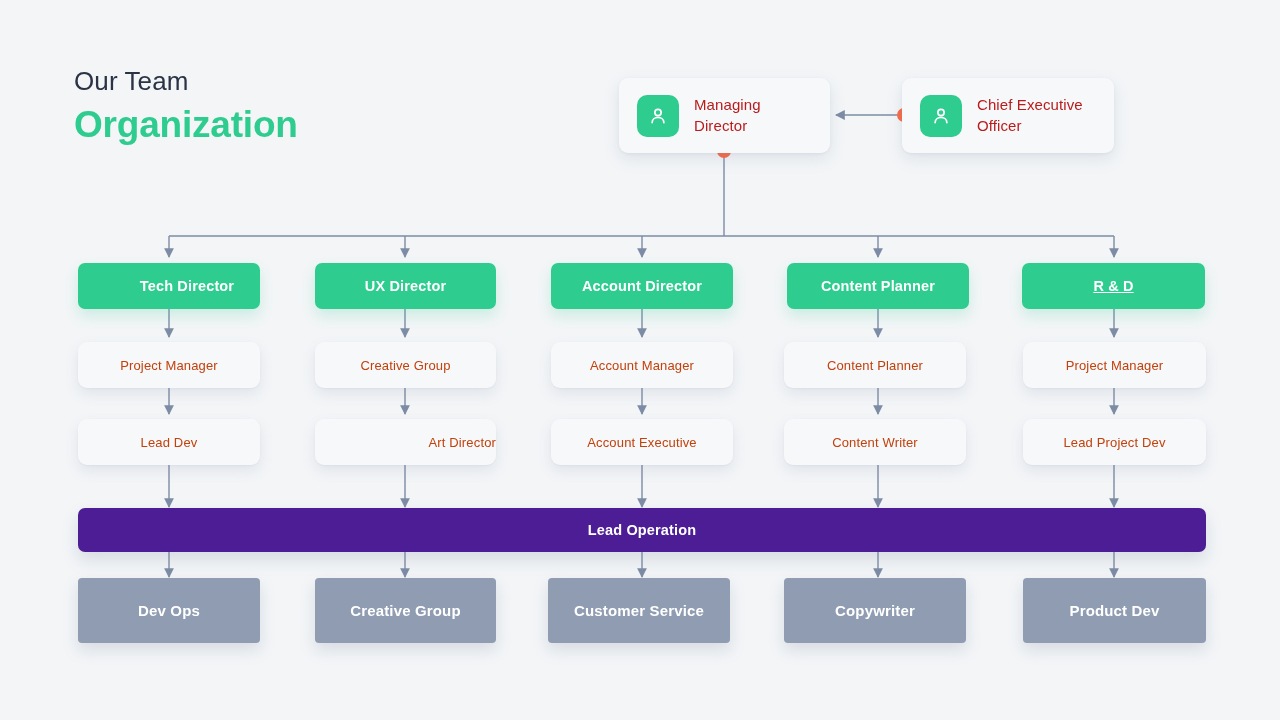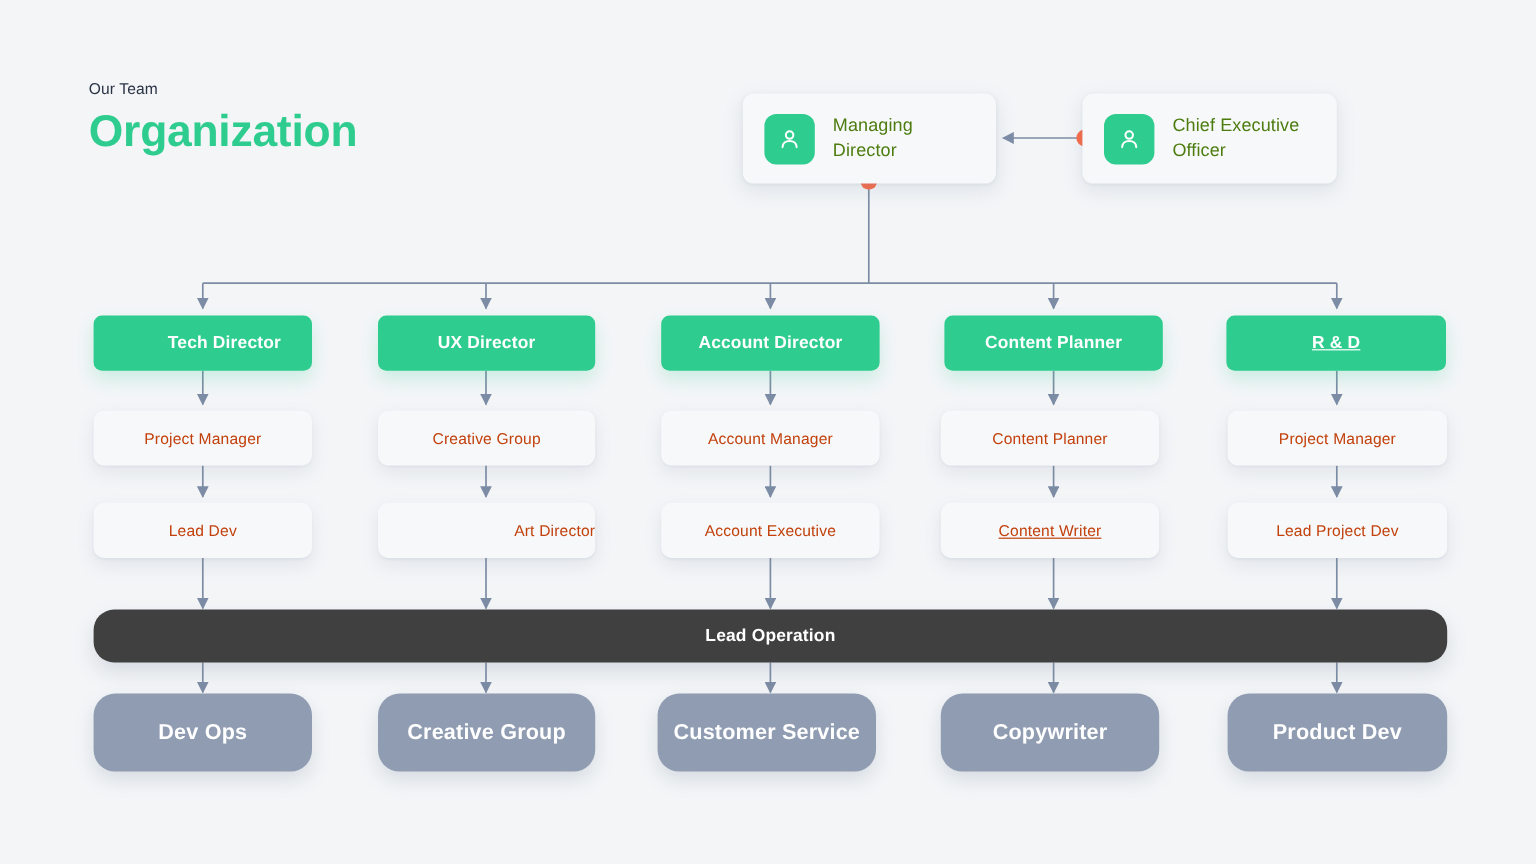--- a/index.html
+++ b/index.html
@@ -11,21 +11,21 @@
     position:relative;
   }
   #stage{position:absolute;left:0;top:0;width:1280px;height:720px;}
 
   
   #wires{position:absolute;left:0;top:0;width:1280px;height:720px;pointer-events:none;}
 
   
   .heading{position:absolute;left:74px;top:66px;}
   .eyebrow{
-    font-size:13px;color:#2b3445;letter-spacing:.1px;line-height:1.2;
+    font-size:26px;color:#2b3445;letter-spacing:.1px;line-height:1.2;
     font-weight:400;
   }
   .bigtitle{
     margin-top:7px;
     font-size:37px;line-height:1.13;font-weight:bold;
     color:#2ecc8f;letter-spacing:-.2px;max-width:300px;
   }
 
   
   .exec-card{
@@ -37,21 +37,21 @@
     padding:0 18px;
     box-sizing:border-box;
   }
   .icon-tile{
     width:42px;height:42px;flex:0 0 42px;
     background:#2ecc8f;border-radius:10px;
     display:flex;align-items:center;justify-content:center;
     margin-right:15px;
   }
   .exec-label{
-    font-size:15px;color:#4d7c0f;line-height:1.35;font-weight:400;
+    font-size:15px;color:#b91c1c;line-height:1.35;font-weight:400;
     letter-spacing:.1px;
   }
 
   
   .node{
     position:absolute;
     display:flex;align-items:center;justify-content:center;
     box-sizing:border-box;
     text-align:center;
   }
@@ -59,26 +59,26 @@
     background:#2ecc8f;border-radius:7px;
     color:#ffffff;font-size:14.5px;font-weight:bold;letter-spacing:.15px;
     box-shadow:0 7px 14px rgba(46,204,143,.20);
   }
   .node.white{
     background:#f7f8fa;border-radius:9px;
     color:#c2410c;font-size:13px;font-weight:400;letter-spacing:.15px;
     box-shadow:0 6px 14px rgba(120,135,160,.14),0 1px 2px rgba(120,135,160,.08);
   }
   .node.slate{
-    background:#8f9cb1;border-radius:18px;
-    color:#ffffff;font-size:18px;font-weight:bold;letter-spacing:.15px;
+    background:#8f9cb1;border-radius:4px;
+    color:#ffffff;font-size:15px;font-weight:bold;letter-spacing:.15px;
     box-shadow:0 7px 15px rgba(120,135,160,.22);
   }
   .node.bar{
-    background:#404040;border-radius:17px;
+    background:#4c1d95;border-radius:7px;
     color:#ffffff;font-size:14.5px;font-weight:bold;letter-spacing:.15px;
     box-shadow:0 8px 16px rgba(120,135,160,.22);
   }
 </style>
 </head>
 <body>
 
 <div id="stage">
 
   <svg id="wires" viewBox="0 0 1280 720" width="1280" height="720" aria-hidden="true">
@@ -191,21 +191,21 @@
 
   <div class="node white" style="left:78px;top:419px;width:182px;height:46px;">
     <span>Lead Dev</span>
   </div>
   <div class="node white" style="left:315px;top:419px;width:181px;height:46px;justify-content:flex-end;">
     <span>Art Director</span>
   </div>
   <div class="node white" style="left:551px;top:419px;width:182px;height:46px;">
     <span>Account Executive</span>
   </div>
-  <div class="node white" style="left:784px;top:419px;width:182px;height:46px;text-decoration:underline;">
+  <div class="node white" style="left:784px;top:419px;width:182px;height:46px;">
     <span>Content Writer</span>
   </div>
   <div class="node white" style="left:1023px;top:419px;width:183px;height:46px;">
     <span>Lead Project Dev</span>
   </div>
 
   <div class="node bar" style="left:78px;top:508px;width:1128px;height:44px;">
     <span>Lead Operation</span>
   </div>
 

